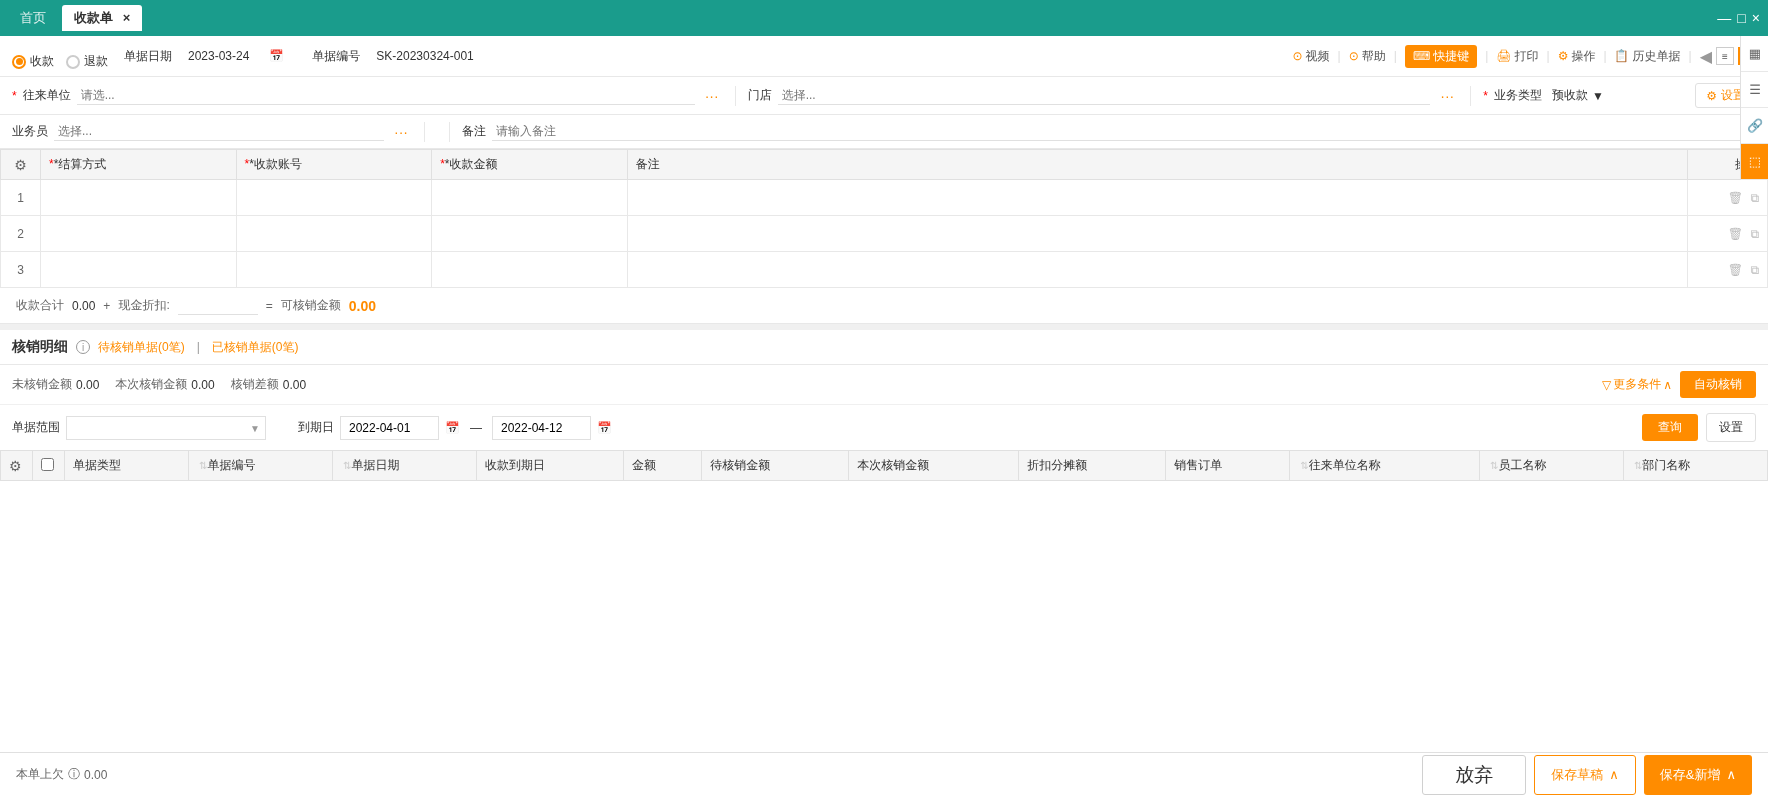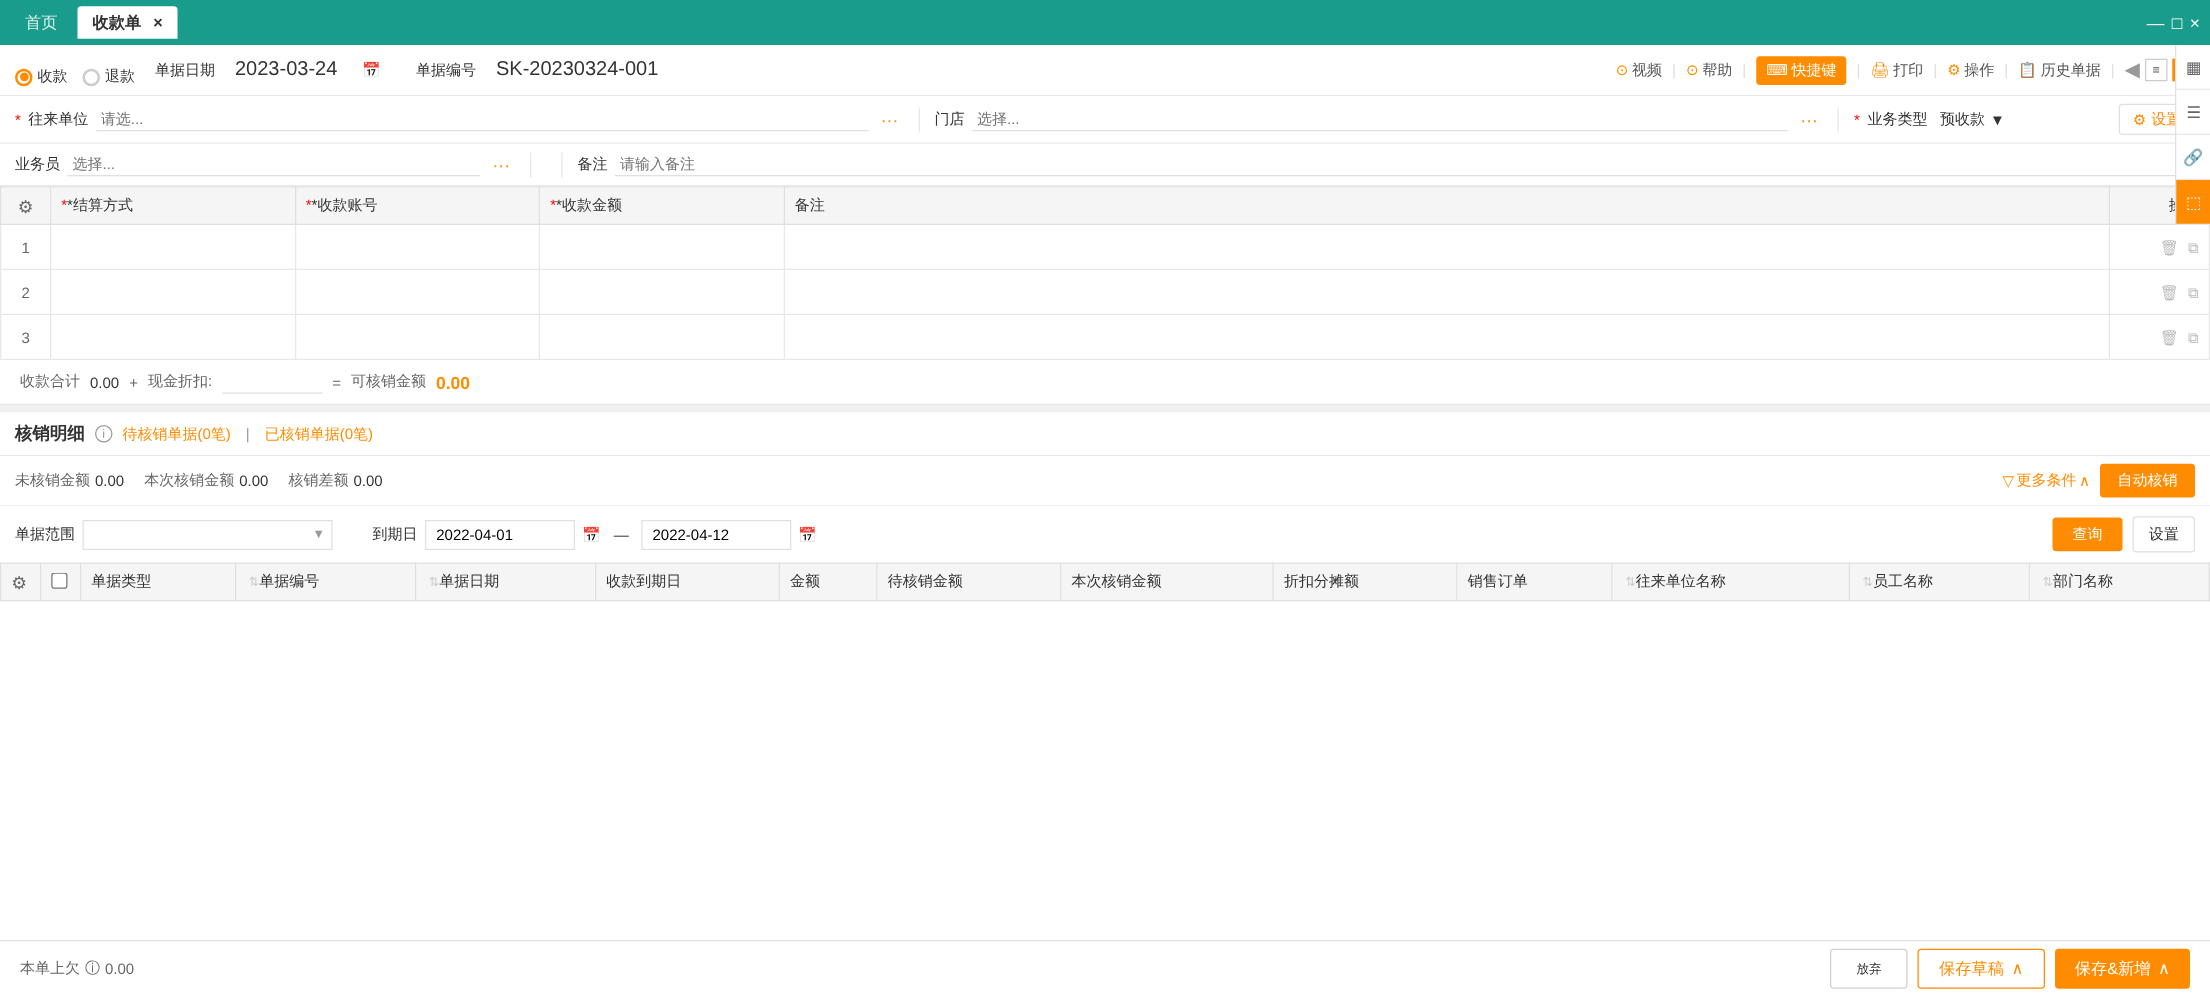--- a/index.html
+++ b/index.html
@@ -37,21 +37,21 @@
     .radio-item { display: flex; align-items: center; gap: 4px; cursor: pointer; }
     .radio-dot {
       width: 14px; height: 14px; border-radius: 50%; border: 2px solid #ccc;
       display: flex; align-items: center; justify-content: center;
     }
     .radio-dot.checked { border-color: #ff8c00; }
     .radio-dot.checked::after {
       content: ''; width: 7px; height: 7px; border-radius: 50%; background: #ff8c00;
     }
     .field-label { color: #333; font-size: 12px; }
-    .field-value { color: #333; font-size: 16px; font-weight: 500; }
+    .field-value { color: #333; font-size: 12px; font-weight: 500; }
     .date-icon { color: #ff8c00; cursor: pointer; margin-left: 4px; }
 
     .toolbar-right {
       margin-left: auto; display: flex; align-items: center; gap: 8px; font-size: 12px; color: #555;
     }
     .toolbar-btn {
       display: flex; align-items: center; gap: 3px; cursor: pointer; color: #555;
     }
     .toolbar-btn .icon { color: #ff8c00; }
     .toolbar-btn-highlight {
@@ -167,21 +167,21 @@
       background-image: none; position: relative;
     }
     .select-wrap {
       position: relative; display: inline-block;
     }
     .select-wrap::after {
       content: '▼'; position: absolute; right: 6px; top: 50%; transform: translateY(-50%);
       font-size: 10px; color: #999; pointer-events: none;
     }
     .date-input {
-      border: 1px solid #e0e0e0; padding: 4px 8px; font-size: 12px; outline: none; width: 120px;
+      border: 1px solid #e0e0e0; padding: 4px 8px; font-size: 12px; outline: none; width: 99px;
     }
     .date-cal-icon { color: #ff8c00; cursor: pointer; }
     .filter-right { margin-left: auto; display: flex; gap: 8px; align-items: center; }
     .more-conditions { color: #ff8c00; cursor: pointer; font-size: 12px; display: flex; align-items: center; gap: 2px; }
     .btn-query {
       background: #ff8c00; color: white; border: none; padding: 5px 16px;
       cursor: pointer; border-radius: 3px; font-size: 12px;
     }
     .btn-settings2 {
       background: #fff; border: 1px solid #e0e0e0; color: #333; padding: 5px 12px;
@@ -201,22 +201,22 @@
 
     
     .bottom-bar {
       position: fixed; bottom: 0; left: 0; right: 0; background: #fff;
       border-top: 1px solid #e0e0e0; display: flex; align-items: center;
       padding: 8px 16px; gap: 8px; height: 44px;
     }
     .bottom-info { font-size: 12px; color: #666; display: flex; align-items: center; gap: 4px; }
     .bottom-actions { margin-left: auto; display: flex; gap: 8px; }
     .btn-abandon {
-      background: #fff; border: 1px solid #d0d0d0; color: #333; padding: 6px 20px;
-      cursor: pointer; border-radius: 3px; font-size: 10px;
+      background: #fff; border: 1px solid #d0d0d0; color: #333; padding: 6px 32px;
+      cursor: pointer; border-radius: 3px; font-size: 19px;
     }
     .btn-draft {
       background: #fff; border: 1px solid #ff8c00; color: #ff8c00; padding: 6px 16px;
       cursor: pointer; border-radius: 3px; font-size: 13px;
       display: flex; align-items: center; gap: 6px;
     }
     .btn-save-new {
       background: #ff8c00; border: none; color: white; padding: 6px 16px;
       cursor: pointer; border-radius: 3px; font-size: 13px;
       display: flex; align-items: center; gap: 6px;

